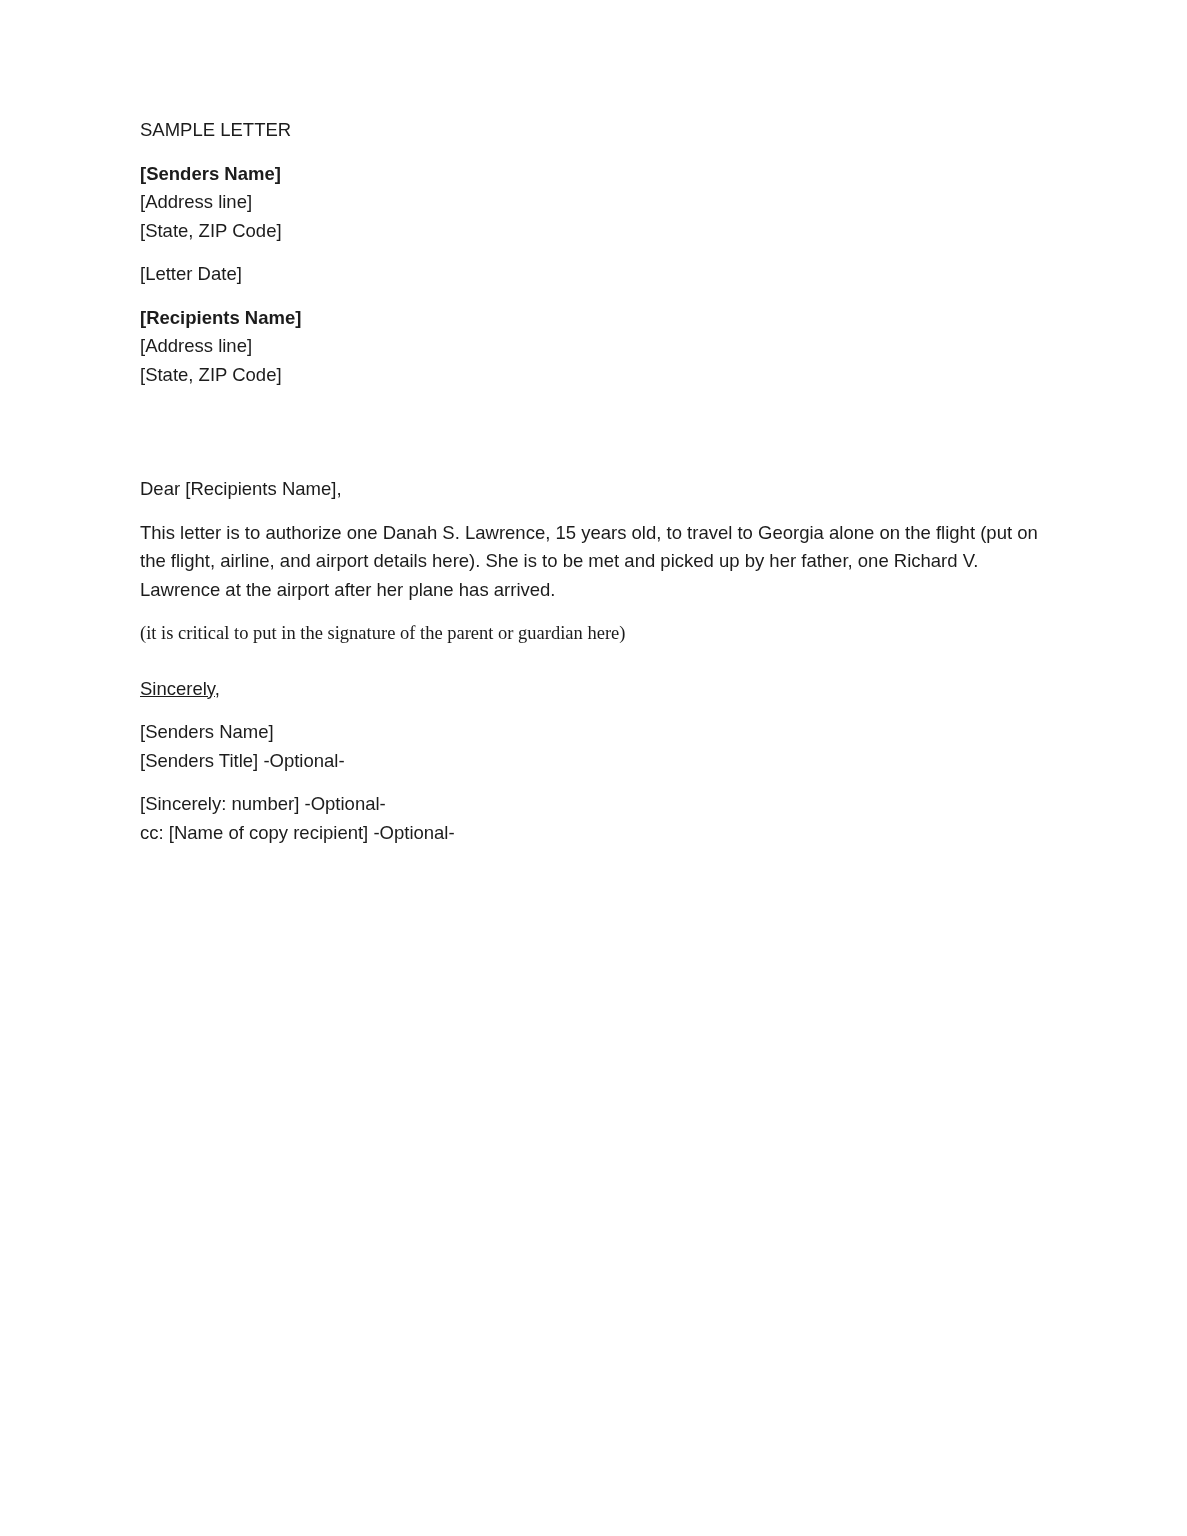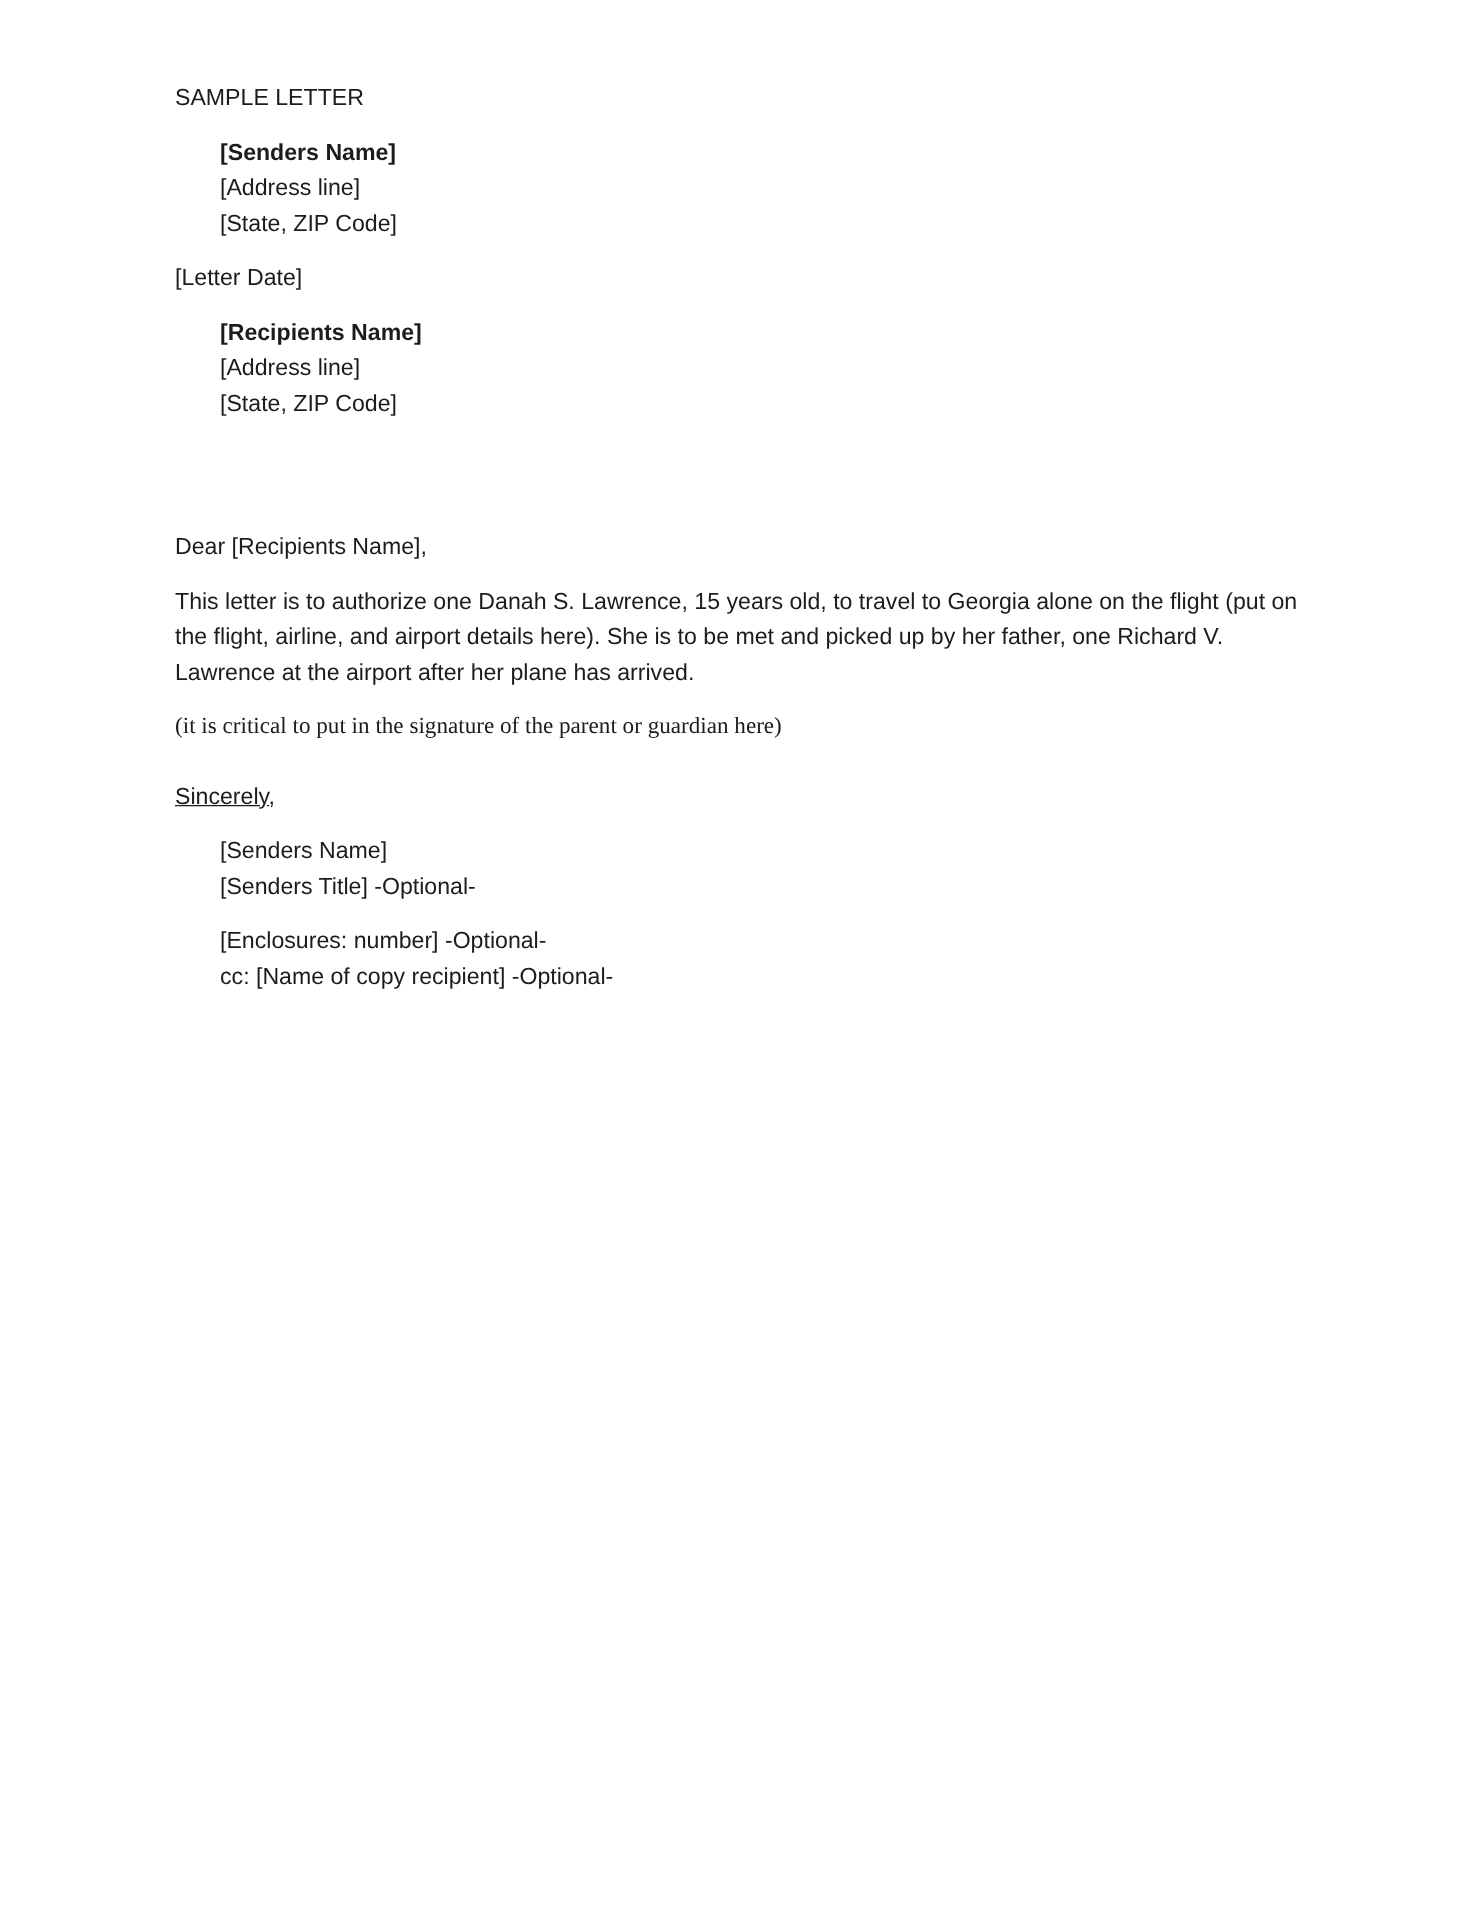--- a/index.html
+++ b/index.html
@@ -6,21 +6,21 @@
     margin: 0;
     padding: 0;
     background: #ffffff;
   }
   .page {
     position: relative;
     width: 1187px;
     height: 1300px;
     background: #ffffff;
     box-sizing: border-box;
-    padding: 64px 140px 0 140px;
+    padding: 116px 140px 0 140px;
     font-family: "Liberation Sans", sans-serif;
     font-size: 18.5px;
     line-height: 28.5px;
     color: #1c1c1c;
     overflow: hidden;
   }
   .para {
     margin: 0 0 15px 0;
   }
   .bold {
@@ -35,21 +35,20 @@
   }
   .closing {
     margin-top: 27px;
     text-decoration: underline;
   }
   .signature-block {
     margin-top: 12px;
   }
   .line {
     display: block;
-    margin-left: 36px;
   }
 </style>
 </head>
 <body>
 
 <div class="page">
 
   <p class="para">SAMPLE LETTER</p>
 
   <div class="para">
@@ -76,17 +75,17 @@
   <p class="para note">(it is critical to put in the signature of the parent or guardian here)</p>
 
   <p class="para closing">Sincerely,</p>
 
   <div class="para signature-block">
     <span class="line">[Senders Name]</span>
     <span class="line">[Senders Title] -Optional-</span>
   </div>
 
   <div class="para">
-    <span class="line">[Enclosures: number] -Optional-</span>
+    <span class="line">[Sincerely: number] -Optional-</span>
     <span class="line">cc: [Name of copy recipient] -Optional-</span>
   </div>
 
 </div>
 
 </body></html>

